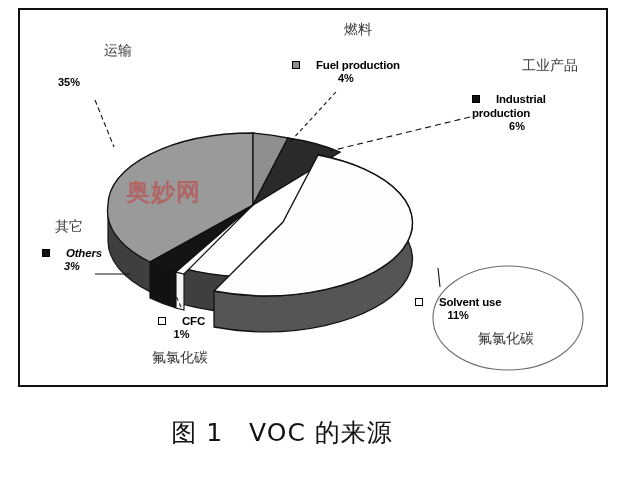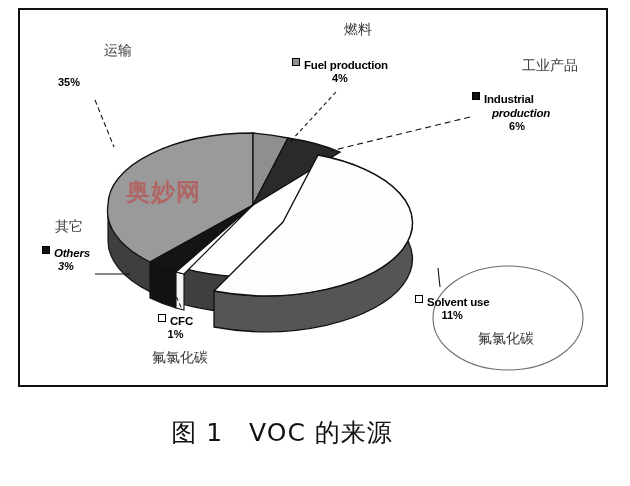--- a/index.html
+++ b/index.html
@@ -54,21 +54,22 @@
     font-weight: normal;
     color: #3b3b3b;
     font-family: "DejaVu Sans", sans-serif;
   }
   .lbl-pct {
     font-size: 11px;
     font-weight: bold;
   }
   .row {
     display: flex;
-    gap: 4px;
+    align-items: center;
+    gap: 16px;
   }
   .center {
     text-align: center;
   }
 
   
   .swatch {
     display: inline-block;
     width: 8px;
     height: 8px;
@@ -207,21 +208,21 @@
   </div>
   <div class="lbl-pct center">4%</div>
 </div>
 
 <div class="lbl lbl-cn" id="cn-industrial">工业产品</div>
 <div class="lbl" id="grp-industrial">
   <div class="row">
     <span class="swatch sw-black"></span>
     <span class="lbl-en">Industrial</span>
   </div>
-  <div class="lbl-en" style="margin-left:20px;font-style:italic;">production</div>
+  <div class="lbl-en" style="margin-left:0;">production</div>
   <div class="lbl-pct" style="margin-left:12px; text-align:center; width:66px;">6%</div>
 </div>
 
 <div class="lbl lbl-cn" id="cn-others">其它</div>
 <div class="lbl" id="grp-others">
   <div class="row">
     <span class="swatch sw-black"></span>
     <span class="lbl-en">Others</span>
   </div>
   <div class="lbl-pct center">3%</div>

